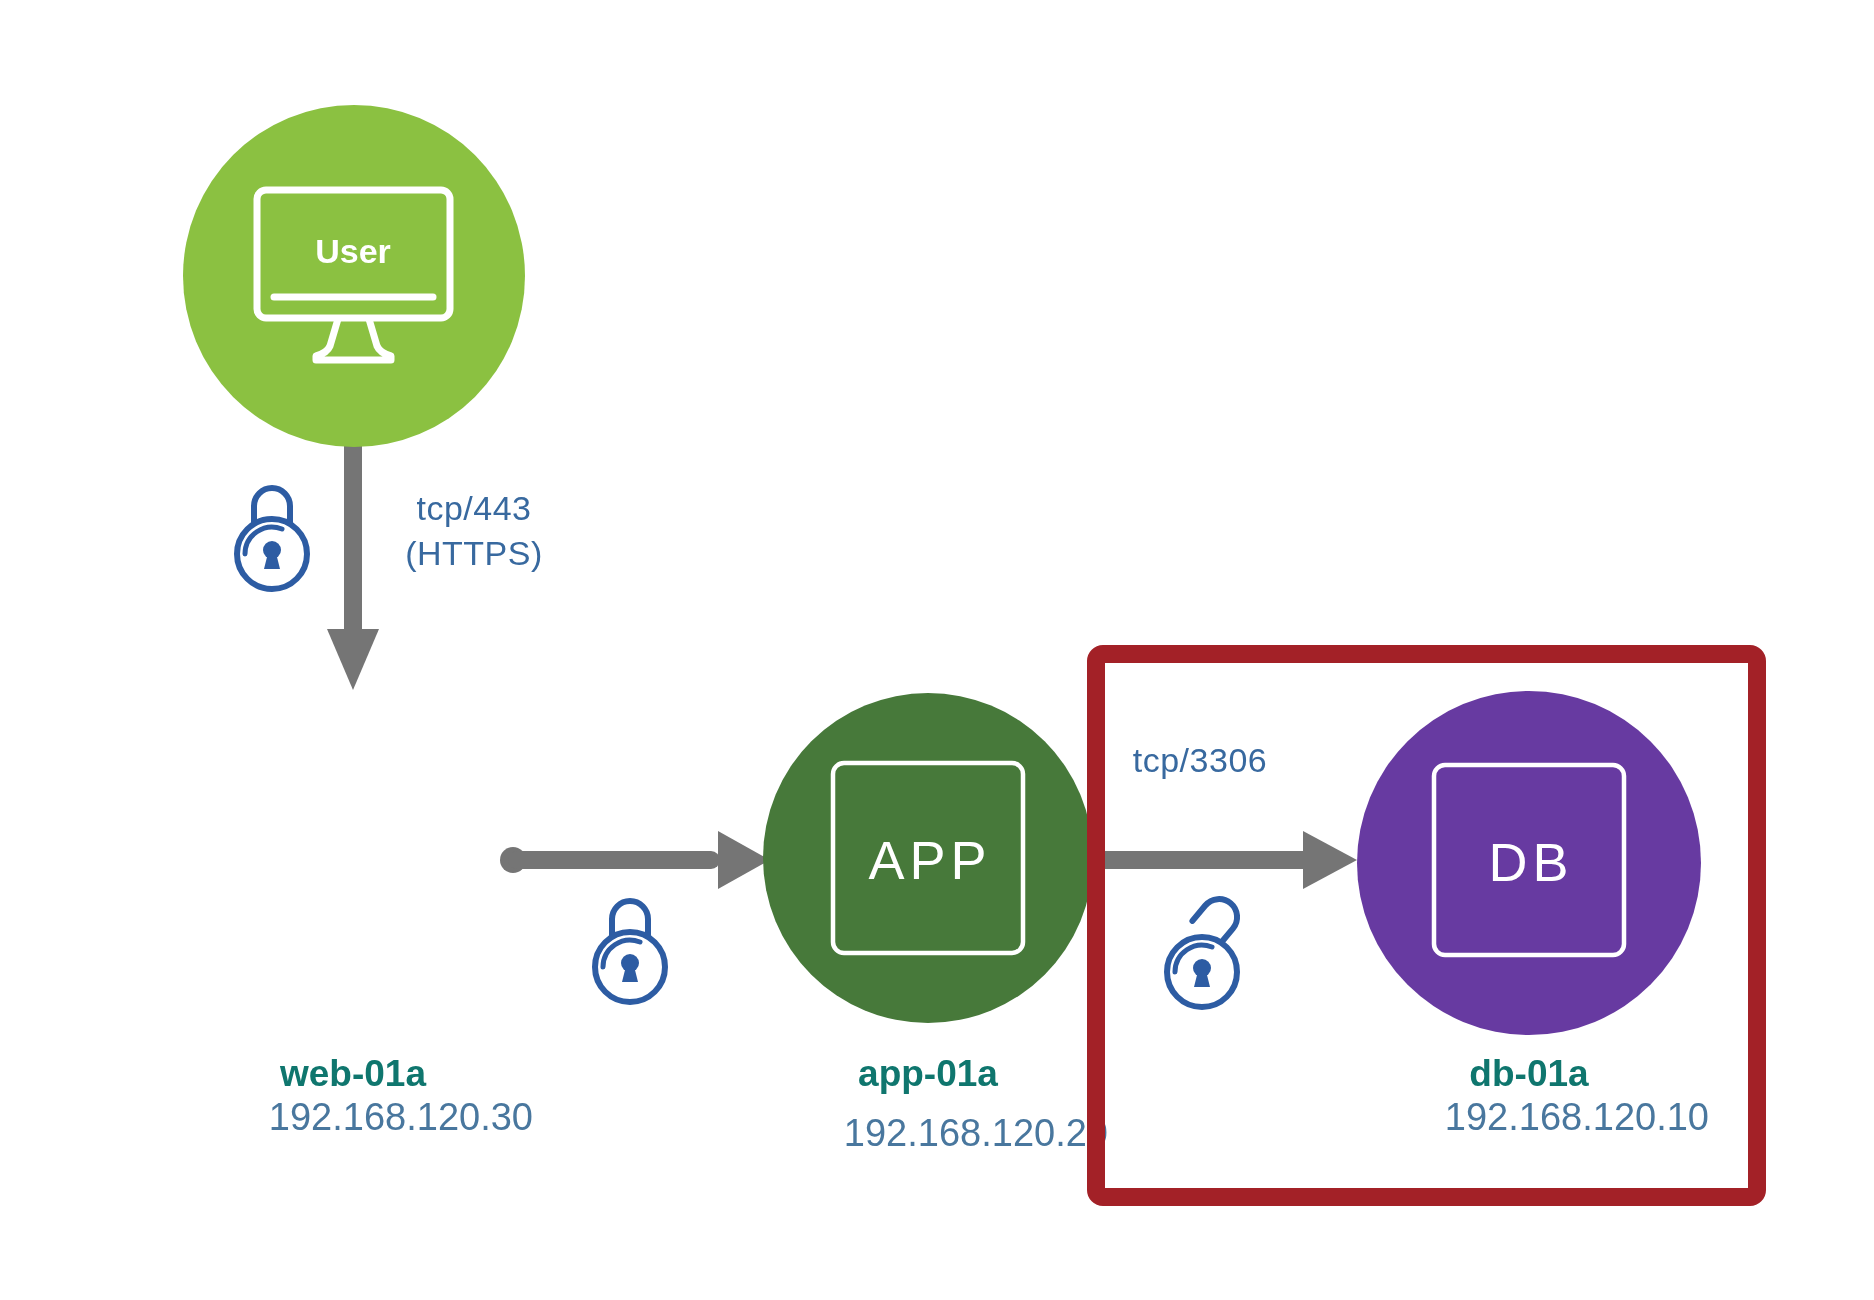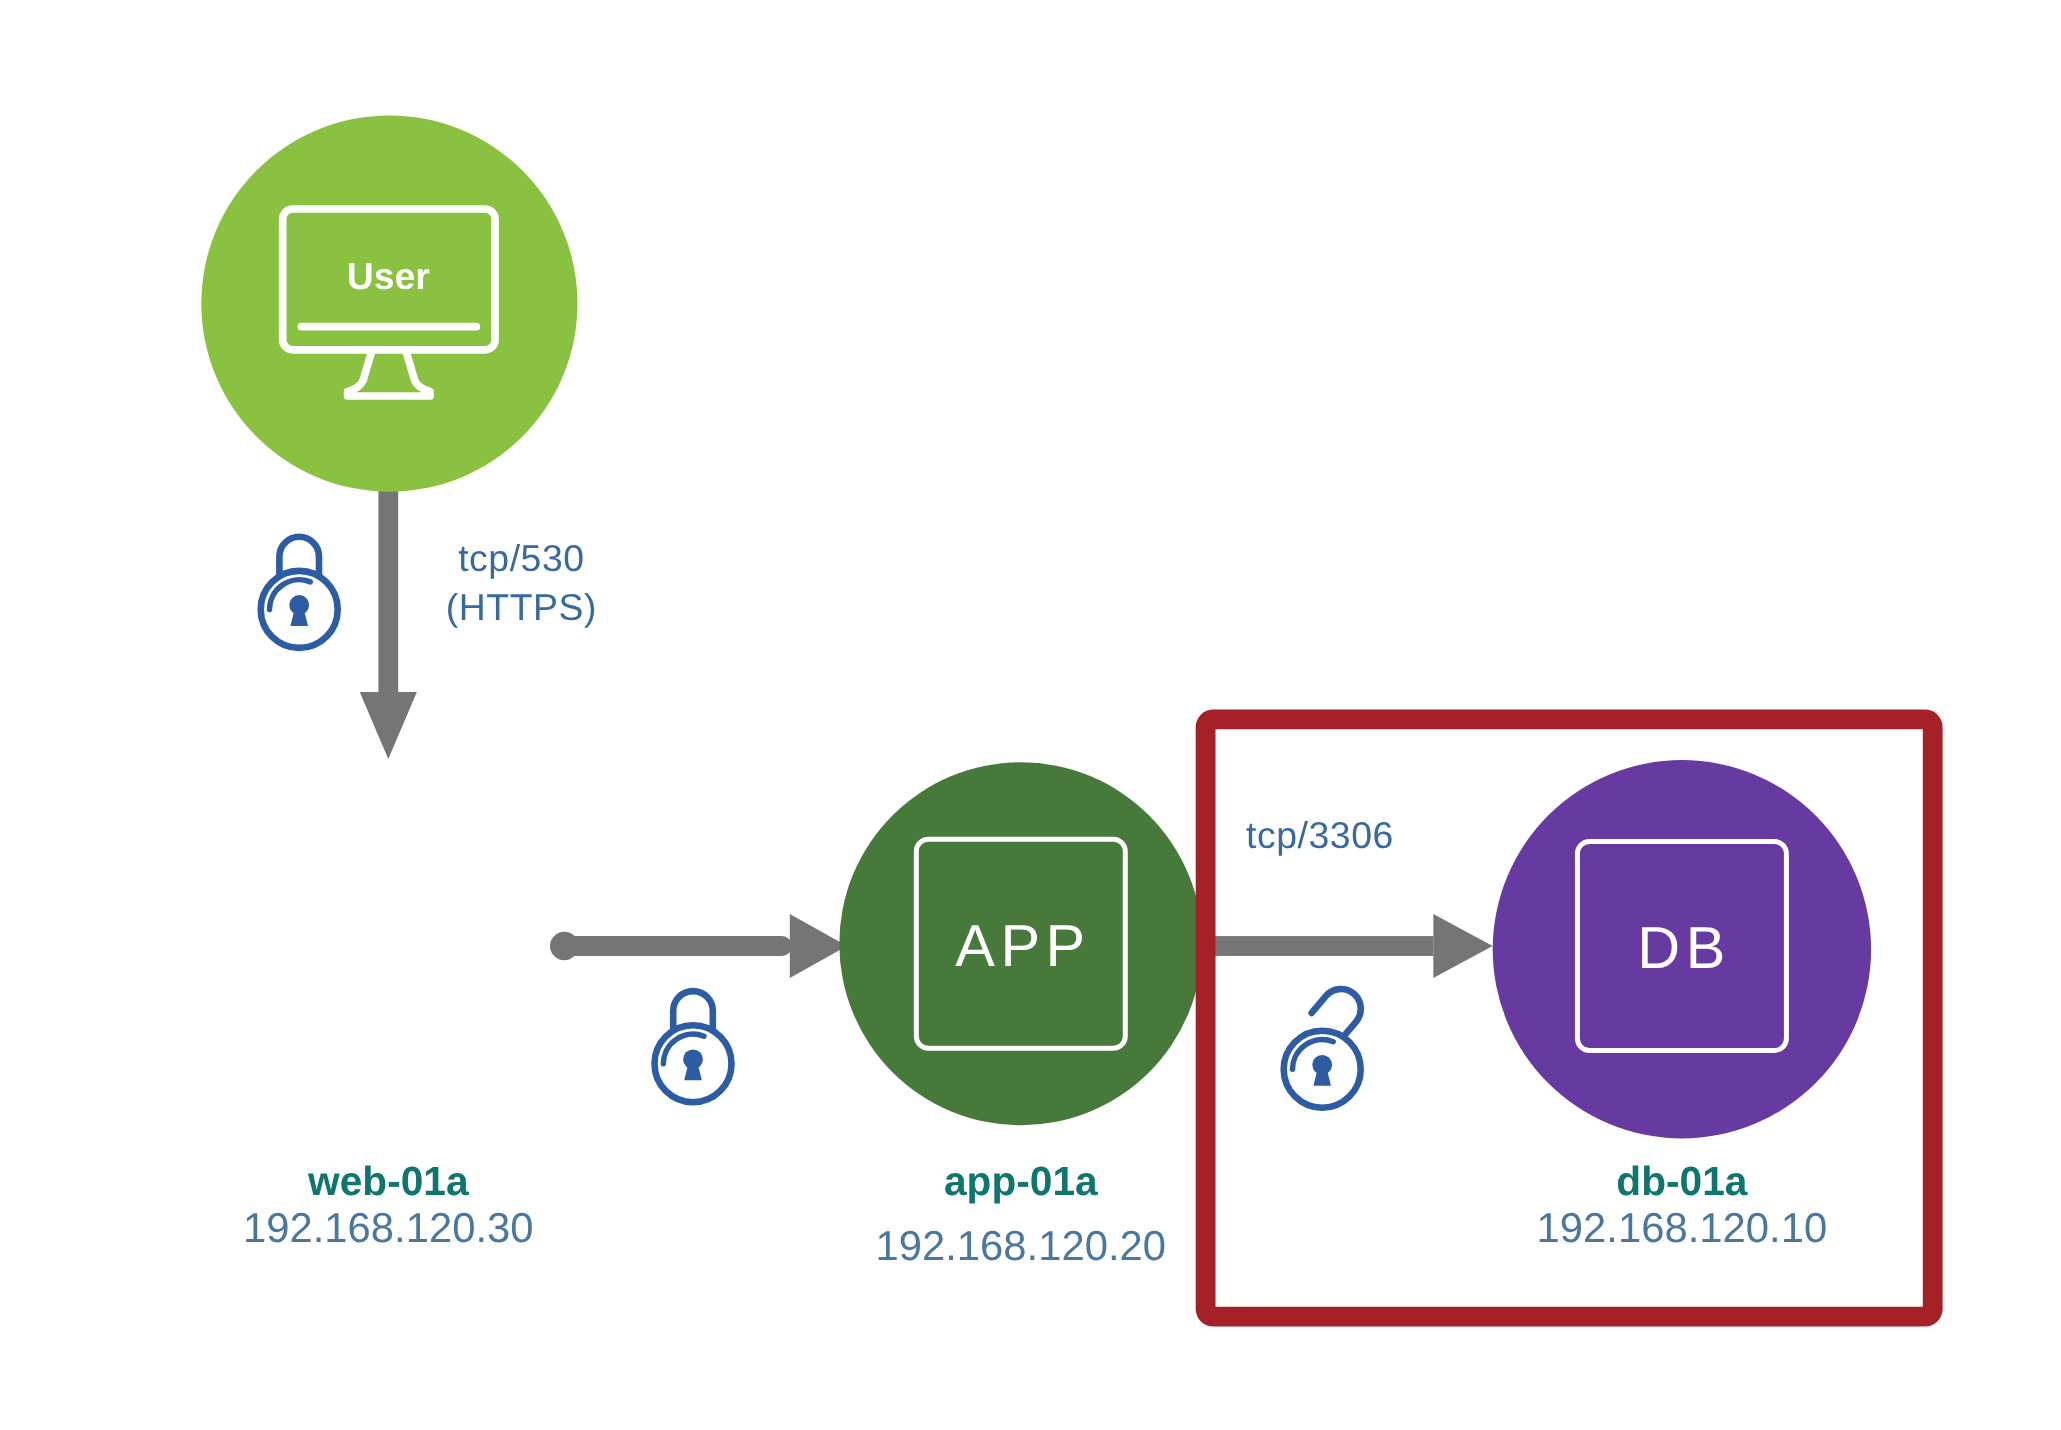--- a/index.html
+++ b/index.html
@@ -14,21 +14,21 @@
   .port-label {
     position:absolute; width:360px; text-align:center;
     font-size:34px; line-height:45px; font-weight:500;
     color:#38699f; letter-spacing:0.5px;
   }
   .hostname {
     position:absolute; width:360px; text-align:center;
     font-size:37px; font-weight:700; color:#0f766e;
   }
   .ip {
-    position:absolute; width:360px; text-align:center;
+    position:absolute; width:360px; text-align:right;
     font-size:38px; font-weight:400; color:#49779e;
   }
   .arrow-svg, .lock-svg { position:absolute; overflow:visible; }
   .highlight-box {
     position:absolute; border:18px solid #a32127; border-radius:16px;
     z-index:5; pointer-events:none; background:transparent;
   }
 </style>
 </head>
 <body>
@@ -101,21 +101,21 @@
     <g fill="none" stroke="#2d5ca3" stroke-width="6" stroke-linecap="round">
       <path d="M40 64 V44 a18 18 0 0 1 36 0 V64" transform="rotate(40 76 64)"></path>
       <circle cx="58" cy="92" r="35" fill="#ffffff"></circle>
       <path d="M31 92 A27 27 0 0 1 68 67" stroke-width="5"></path>
     </g>
     <circle cx="58" cy="88" r="9" fill="#2d5ca3"></circle>
     <path d="M54 91 L50 107 H66 L62 91 Z" fill="#2d5ca3"></path>
   </svg>
 
   <div class="port-label" style="left:294px; top:486px;">
-    <div>tcp/530</div>
+    <div>tcp/443</div>
     <div>(HTTPS)</div>
   </div>
 
 
   <div class="port-label" style="left:1020px; top:738px;">
     <div>tcp/3306</div>
   </div>
 
   <div class="hostname" style="left:173px; top:1053px;">web-01a</div>
   <div class="ip" style="left:173px; top:1096px;">192.168.120.30</div>

